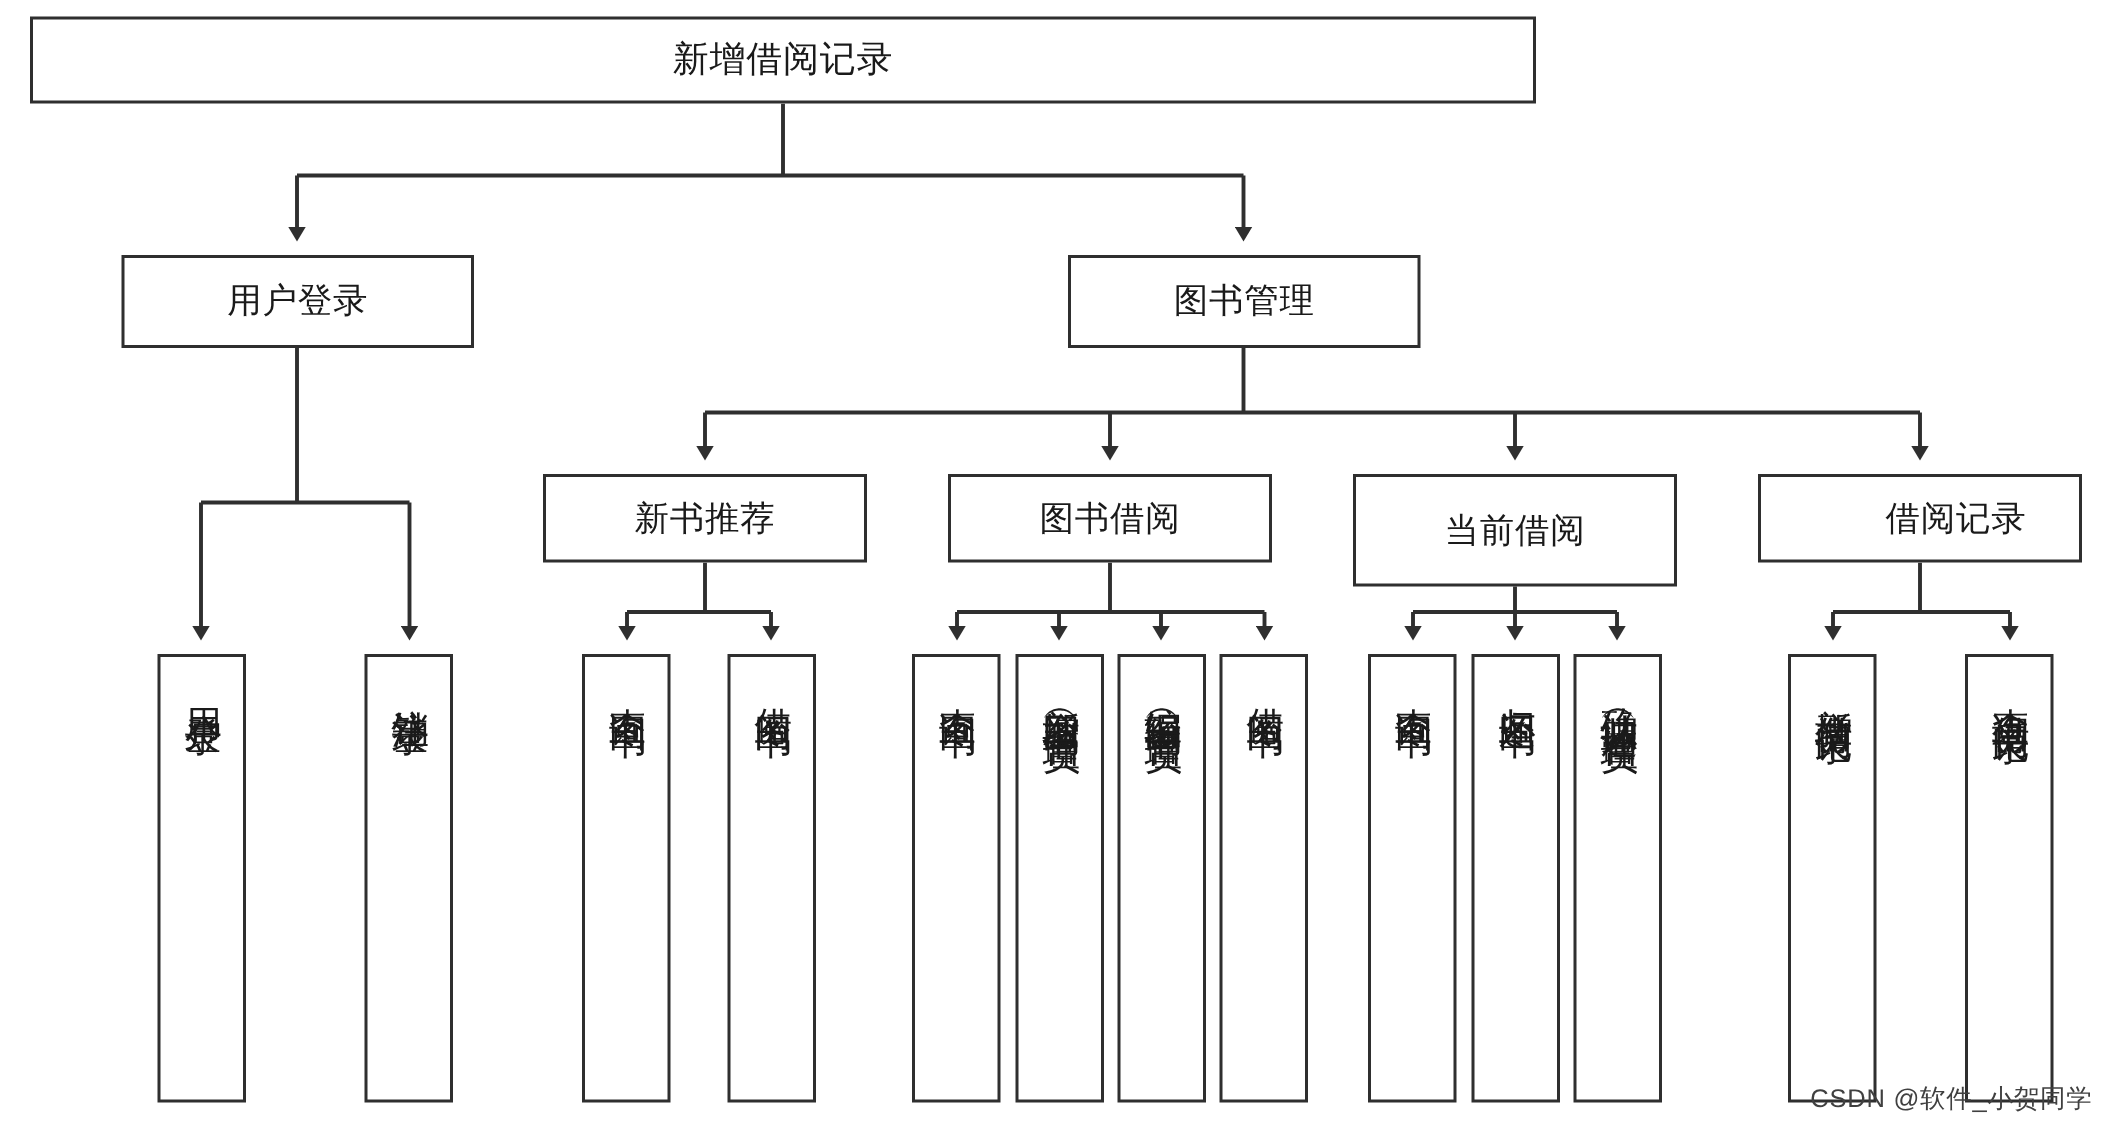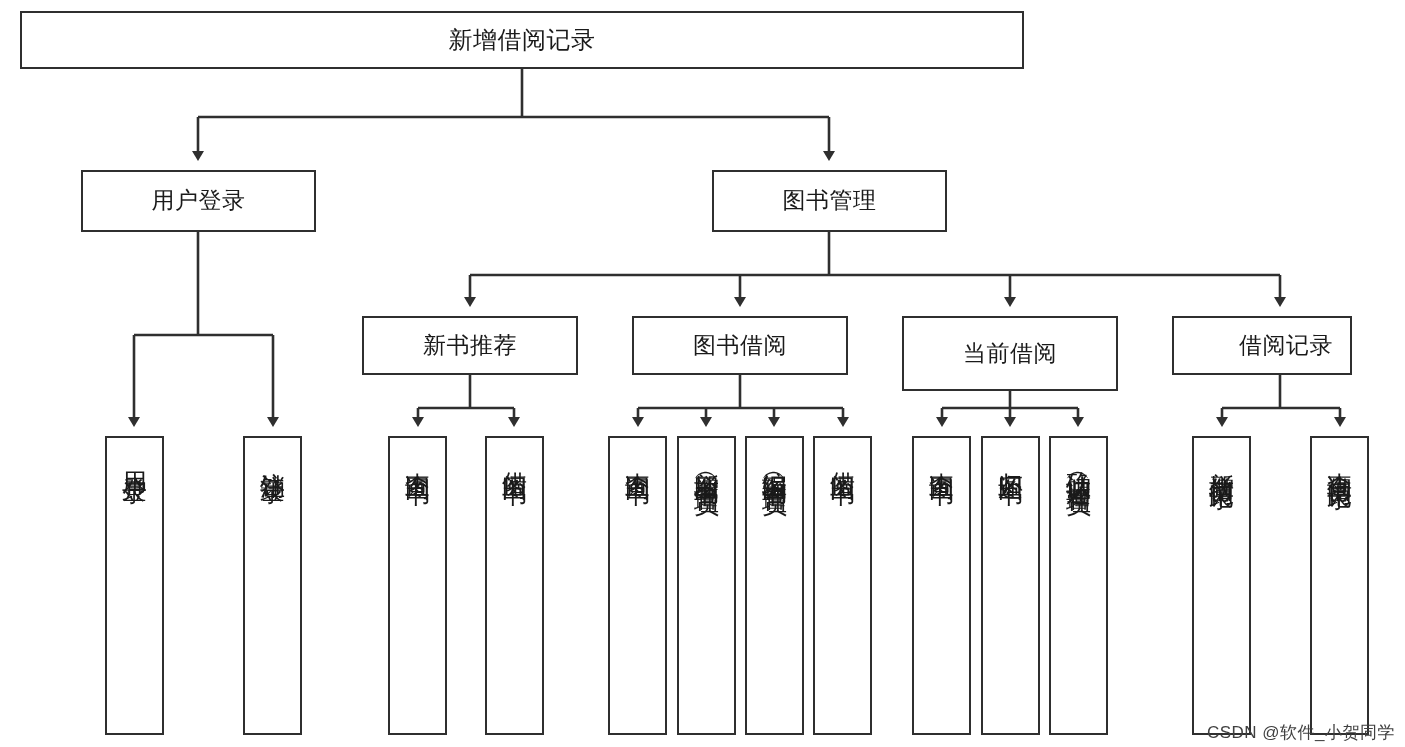--- a/index.html
+++ b/index.html
@@ -135,21 +135,21 @@
 
   <div class="node horiz" style="left:632px; top:316px; width:216px; height:59px;">
     <span class="label">图书借阅</span>
   </div>
   <div class="node horiz" style="left:362px; top:316px; width:216px; height:59px;">
     <span class="label">新书推荐</span>
   </div>
   <div class="node horiz" style="left:902px; top:316px; width:216px; height:75px;">
     <span class="label">当前借阅</span>
   </div>
-  <div class="node horiz" style="left:1172px; top:316px; width:180px; height:59px;padding-left:48px;">
+  <div class="node horiz" style="left:1172px; top:316px; width:216px; height:59px;padding-left:48px;">
     <span class="label">借阅记录</span>
   </div>
 
   <div class="node vert" style="left:105px; top:436px; width:59px; height:299px;">
     <span class="label">用户登录</span>
   </div>
   <div class="node vert" style="left:243px; top:436px; width:59px; height:299px;">
     <span class="label">注销登录</span>
   </div>
 

